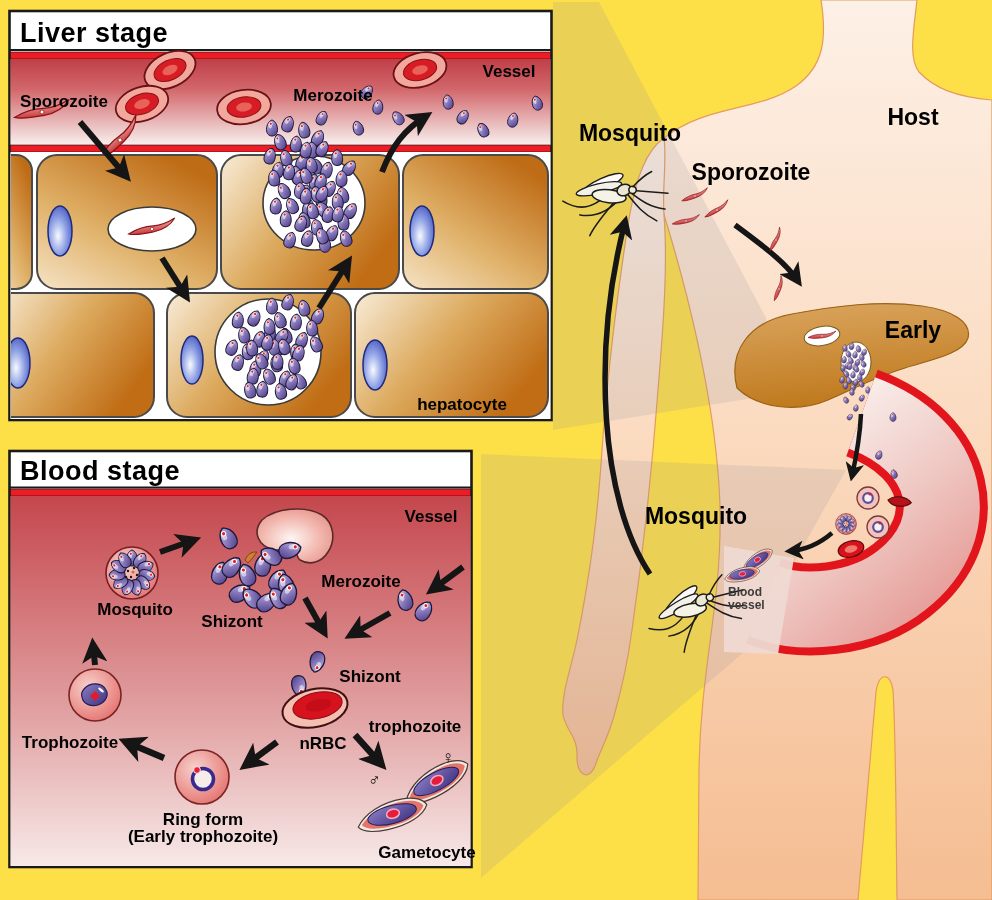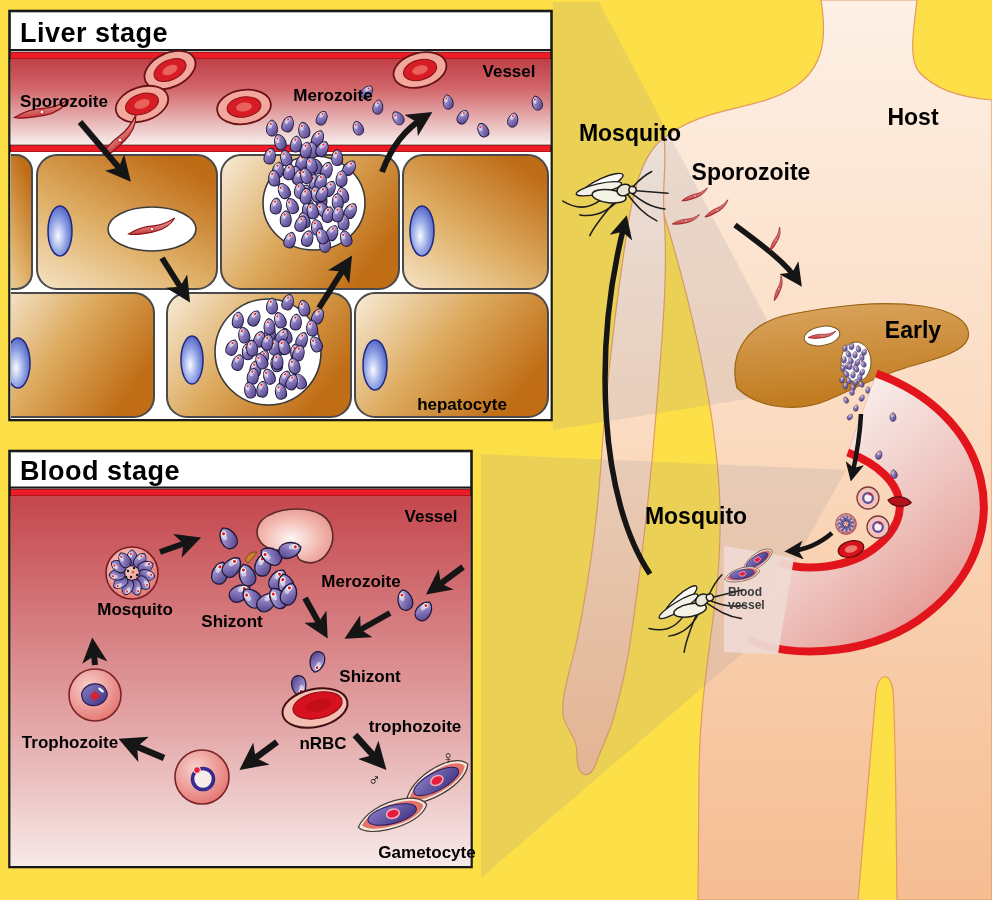--- a/index.html
+++ b/index.html
@@ -418,20 +418,24 @@
 
 <div class="lbl sz-title" style="left:20px;top:458px;text-align:center;">Blood stage</div>
 <div class="lbl sz-sm ctr" style="left:431px;top:516px;">Vessel</div>
 <div class="lbl sz-sm ctr" style="left:135px;top:609px;">Mosquito</div>
 <div class="lbl sz-sm ctr" style="left:232px;top:621px;">Shizont</div>
 <div class="lbl sz-sm ctr" style="left:361px;top:581px;">Merozoite</div>
 <div class="lbl sz-sm ctr" style="left:370px;top:676px;">Shizont</div>
 <div class="lbl sz-sm ctr" style="left:323px;top:743px;">nRBC</div>
 <div class="lbl sz-sm ctr" style="left:415px;top:726px;">trophozoite</div>
 <div class="lbl sz-sm ctr" style="left:70px;top:742px;">Trophozoite</div>
+<div class="lbl sz-sm ctr two-line" style="left:203px;top:828px;">
+  <span>Ring form</span><br>
+  <span>(Early trophozoite)</span>
+</div>
 <div class="lbl sz-sm ctr" style="left:408px;top:852px;margin-left:19px;">Gametocyte</div>
 <div class="lbl sz-sym ctr" style="left:374px;top:779px;">♂</div>
 <div class="lbl sz-sym ctr" style="left:448px;top:757px;">♀</div>
 
 <div class="lbl sz-big ctr" style="left:630px;top:133px;">Mosquito</div>
 <div class="lbl sz-big ctr" style="left:913px;top:117px;">Host</div>
 <div class="lbl sz-big ctr" style="left:751px;top:172px;">Sporozoite</div>
 <div class="lbl sz-big ctr" style="left:913px;top:330px;">Early</div>
 <div class="lbl sz-big ctr" style="left:696px;top:516px;">Mosquito</div>
 <div class="lbl bv" style="left:728px;top:586px;">

